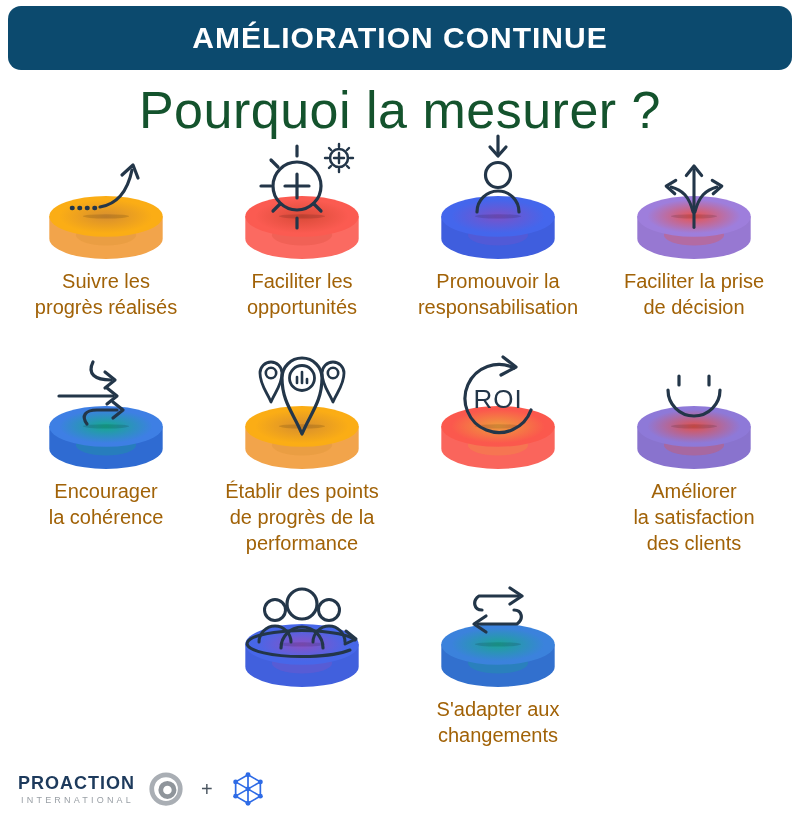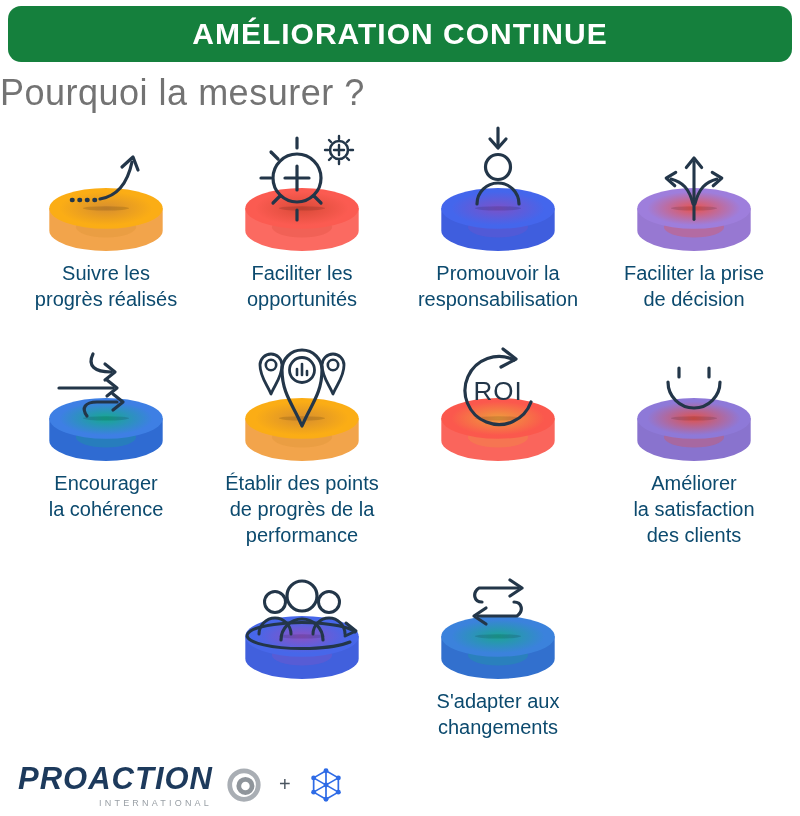--- a/index.html
+++ b/index.html
@@ -2,56 +2,56 @@
 <html><head>
 <meta charset="utf-8">
 <style>
   html,body{margin:0;padding:0;}
   body{
     width:800px;height:816px;overflow:hidden;background:#ffffff;
     font-family:"Liberation Sans",sans-serif;position:relative;
   }
   
   .banner{
-    margin:6px 8px 0 8px;height:56px;background:#15803d;border-radius:13px;
+    margin:6px 8px 0 8px;height:64px;background:#0c4a6e;border-radius:13px;
     display:flex;align-items:center;justify-content:center;
   }
   .banner span{
     color:#ffffff;font-weight:700;font-size:30px;letter-spacing:1px;
   }
   .page-title{
-    text-align:left;color:#737373;font-size:36px;margin-top:10px;height:56px;
+    text-align:center;color:#14532d;font-size:52px;margin-top:10px;height:56px;
     letter-spacing:.5px;
   }
   
   .row{display:flex;justify-content:center;}
   .row1{margin-top:12px;}
   .row2{margin-top:26px;}
   .row3{margin-top:24px;}
   .item{width:196px;display:flex;flex-direction:column;align-items:center;}
   .stack{position:relative;width:170px;text-align:center;}
   .r1 .stack{height:112px;}
   .r2 .stack{height:124px;}
   .r3 .stack{height:108px;}
   .disc{
     position:absolute;bottom:0;left:50%;transform:translateX(-50%);
     width:124px;height:66px;
   }
   .licon{position:absolute;left:50%;transform:translateX(-50%);}
   .licon *{stroke:#233649;stroke-width:3.2;fill:none;stroke-linecap:round;stroke-linejoin:round;}
   .lbl{
-    margin-top:8px;text-align:center;color:#0c4a6e;font-size:20px;line-height:26px;
+    margin-top:8px;text-align:center;color:#a16207;font-size:20px;line-height:26px;
     white-space:pre-line;
   }
   
   .footer{
     position:absolute;left:18px;bottom:8px;display:flex;align-items:center;gap:12px;
   }
   .pa-block{display:flex;flex-direction:column;align-items:center;}
-  .pa-name{color:#1D3A5C;font-weight:700;font-size:31px;letter-spacing:1px;font-style:italic;}
+  .pa-name{color:#1D3A5C;font-weight:700;font-size:18px;letter-spacing:1px;}
   .pa-sub{color:#9AA0A6;font-size:9px;letter-spacing:3.2px;margin-top:1px;align-self:flex-end;margin-right:1px;}
   .plus{color:#4A5560;font-size:20px;margin:0 4px;}
   .ut-block{display:flex;align-items:center;gap:6px;}
   .ut-text{display:flex;flex-direction:column;}
   .ut-name{color:#0E0E0E;font-weight:700;font-size:25px;line-height:25px;}
   .ut-tag{color:#2E6BE6;font-size:7.5px;margin-top:1px;}
 </style>
 </head>
 <body>
 

